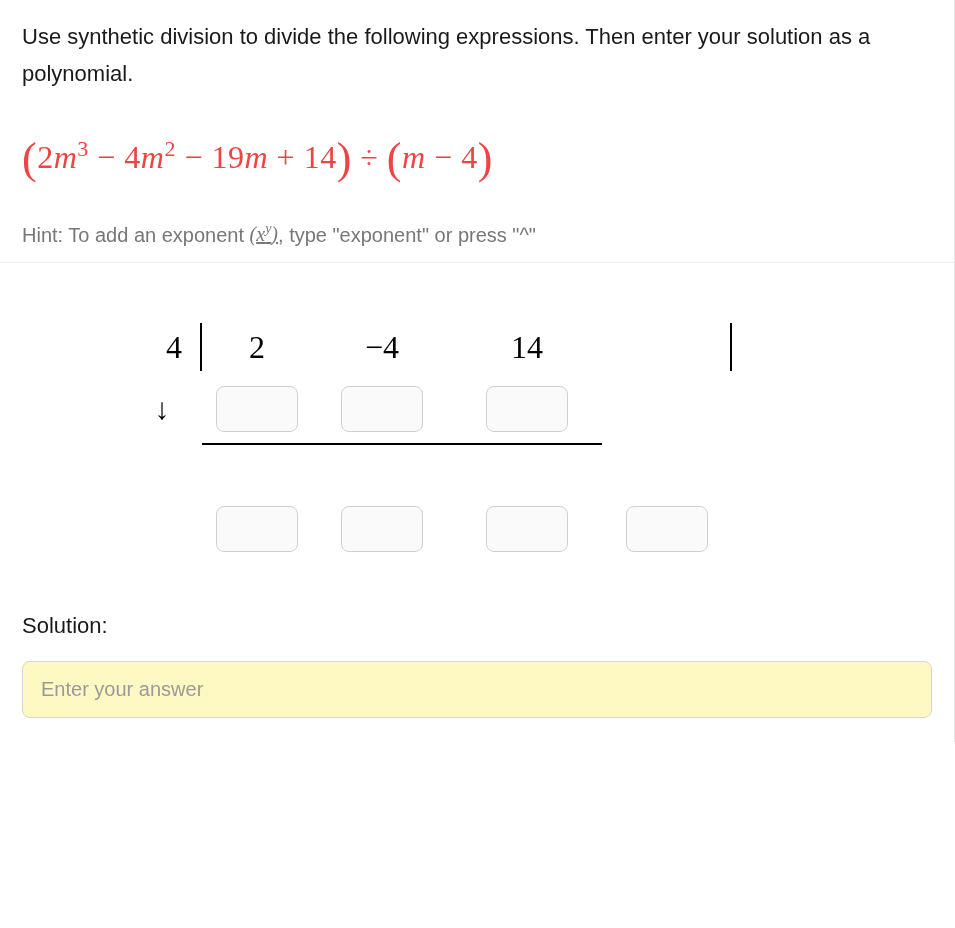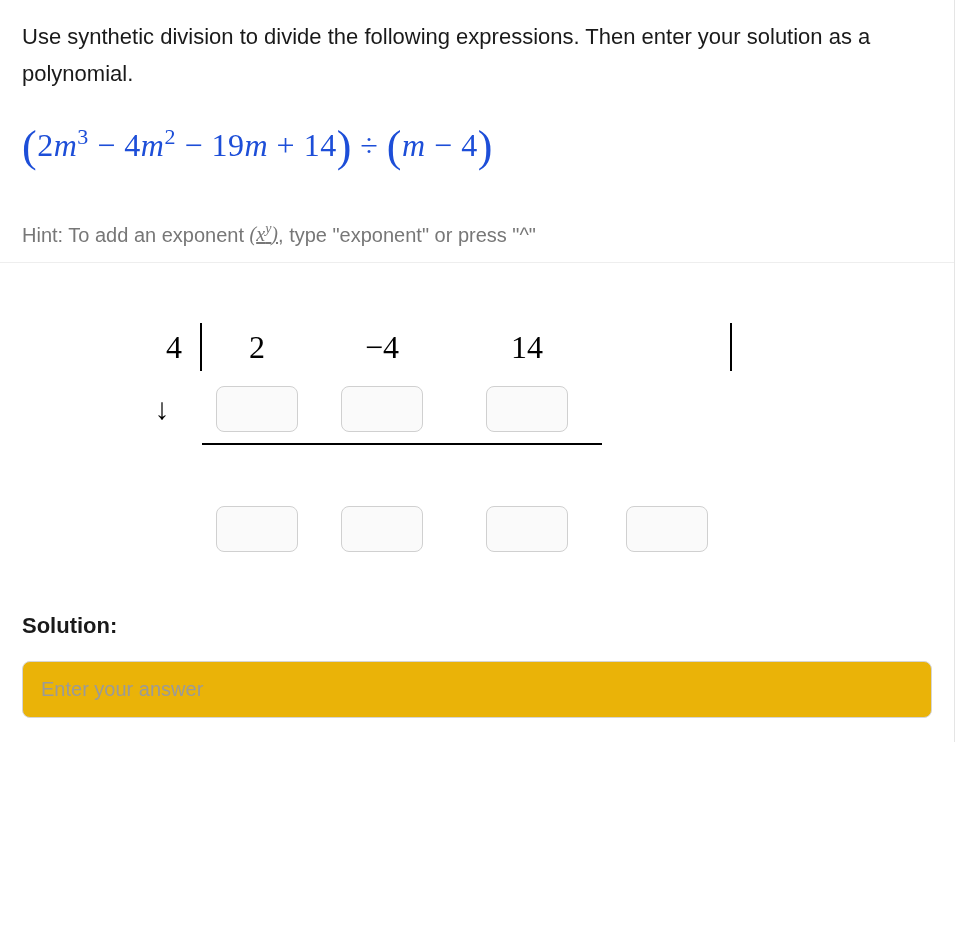--- a/index.html
+++ b/index.html
@@ -11,27 +11,27 @@
     width: 955px;
   }
   .container {
     padding: 18px 22px 24px 22px;
     border-right: 1px solid #e5e5e5;
   }
   .question-text {
     font-size: 22px;
     color: #1a1a1a;
     line-height: 1.7;
-    margin-bottom: 28px;
+    margin-bottom: 40px;
   }
   .math-expression {
     font-family: 'Times New Roman', serif;
     font-size: 32px;
-    color: #1d4ed8;
-    margin-bottom: 36px;
+    color: #ef4444;
+    margin-bottom: 24px;
     letter-spacing: 0.5px;
   }
   .math-expression .paren {
     font-size: 44px;
     vertical-align: -5px;
   }
   .math-expression sup {
     font-size: 22px;
     vertical-align: super;
   }
@@ -109,27 +109,26 @@
   }
   .row2-left {
     border-right: 2.5px solid #000;
     height: 100%;
   }
   .solution-label {
     font-size: 22px;
     color: #1a1a1a;
     margin-bottom: 22px;
     margin-top: 32px;
-    font-weight: bold;
   }
   .answer-input {
     width: 100%;
     border: 1px solid #d5d5d5;
     border-radius: 8px;
-    background: #eab308;
+    background: #fef9c3;
     padding: 16px 18px;
     font-size: 20px;
     color: #333;
   }
   .answer-input::placeholder {
     color: #9a9a9a;
   }
   .spacer-row { height: 30px; }
 </style>
 </head>

